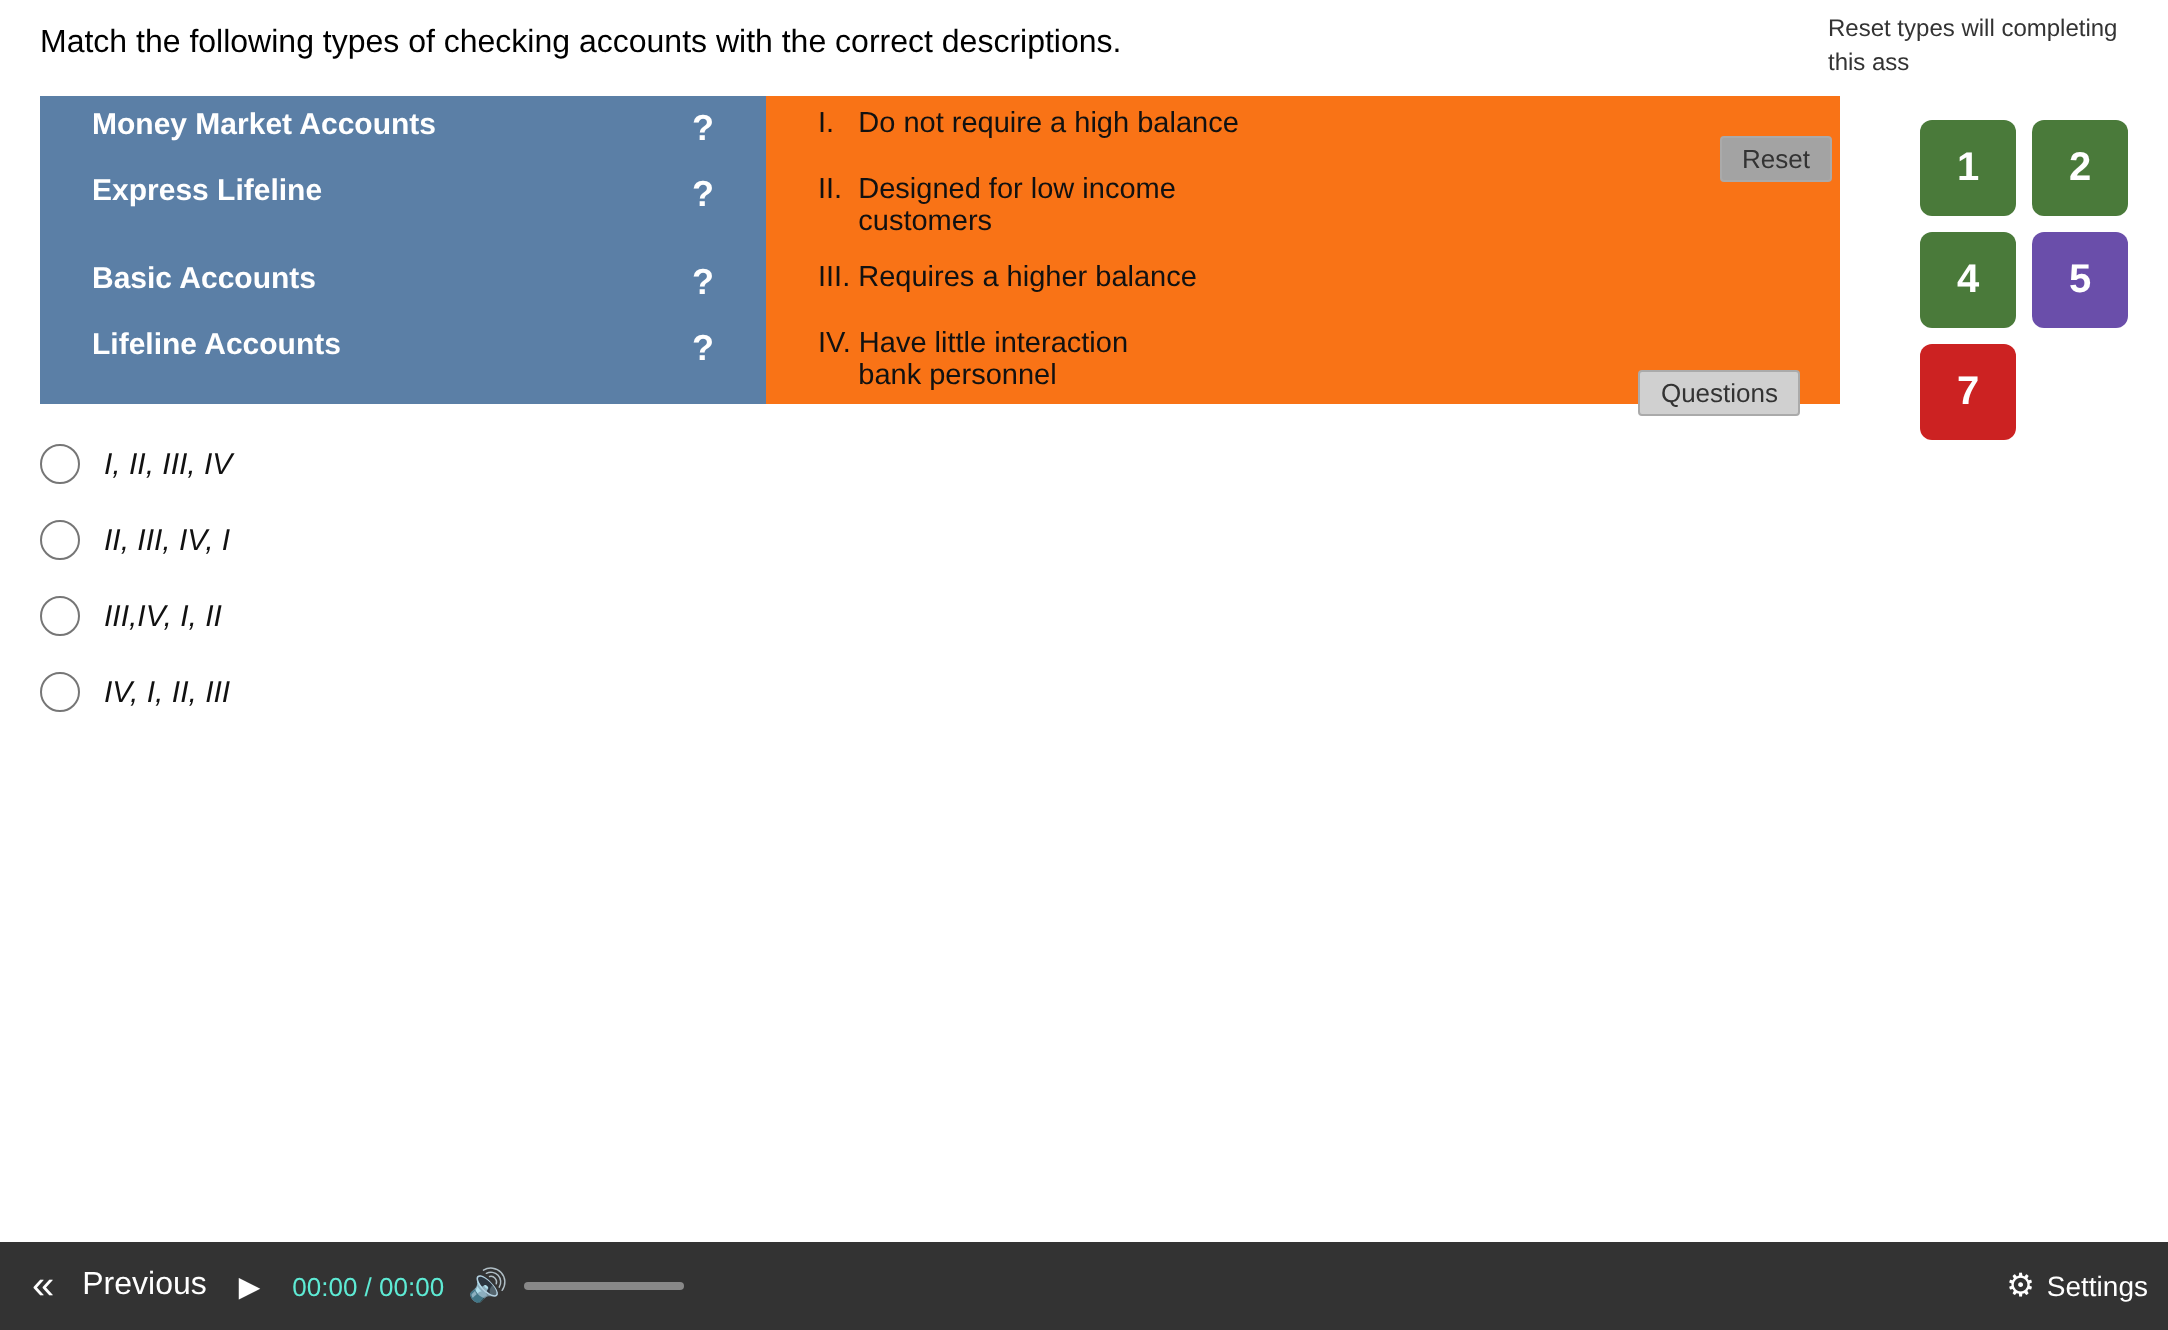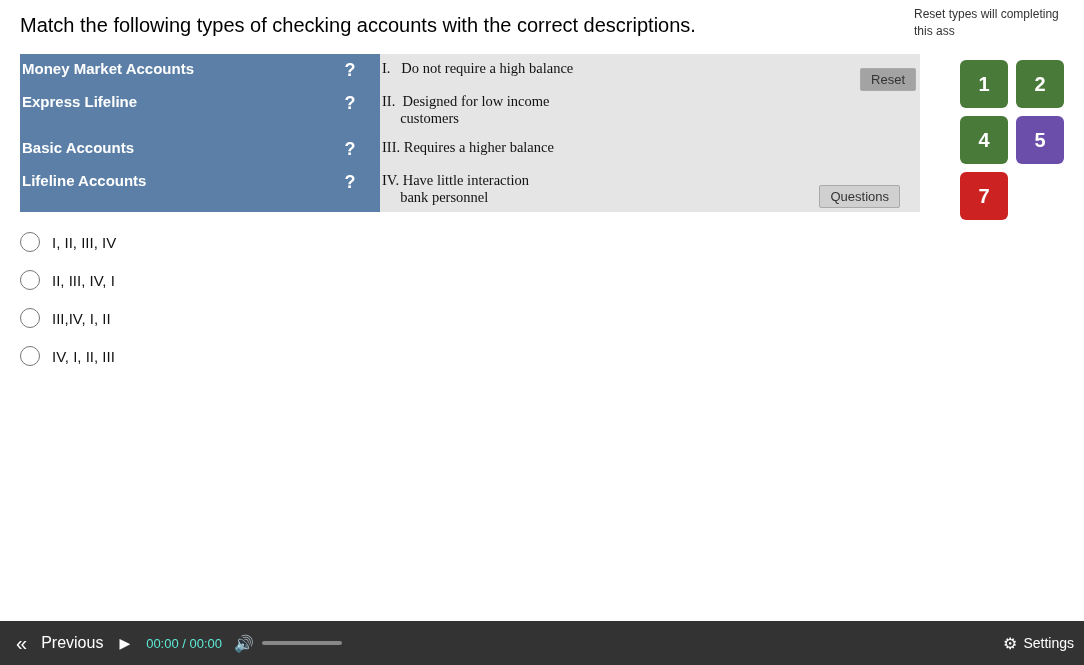--- a/index.html
+++ b/index.html
@@ -12,21 +12,21 @@
       overflow: hidden;
       position: relative;
     }
 
     .main-content {
       padding: 10px 20px 0 20px;
       position: relative;
     }
 
     .question-text {
-      font-size: 20px;
+      font-size: 16px;
       line-height: 1.5;
       margin-bottom: 14px;
       max-width: 870px;
     }
 
     .reset-hint {
       position: absolute;
       top: 6px;
       right: 10px;
       font-size: 12px;
@@ -36,21 +36,21 @@
       line-height: 1.4;
     }
 
     .matching-table {
       width: 100%;
       border-collapse: collapse;
       margin-bottom: 20px;
     }
 
     .matching-table td {
-      padding: 6px 2px;
+      padding: 6px 26px;
       vertical-align: top;
     }
 
     .left-col {
       background: #5b7fa6;
       color: #fff;
       font-weight: bold;
       width: 300px;
       font-size: 15px;
     }
@@ -58,26 +58,25 @@
     .mid-col {
       background: #5b7fa6;
       color: #fff;
       font-size: 18px;
       font-weight: bold;
       width: 60px;
       text-align: center;
     }
 
     .right-col {
-      background: #e5e5e5;
+      background: #f97316;
       color: #111;
       font-size: 14.5px;
       width: auto;
       padding: 6px 14px;
-      font-family: Liberation Serif, serif;
     }
 
     .options-area {
       padding: 0 20px;
       margin-top: 10px;
     }
 
     .option-item {
       display: flex;
       align-items: center;
@@ -89,20 +88,21 @@
       width: 20px;
       height: 20px;
       margin-right: 12px;
       cursor: pointer;
       accent-color: #333;
     }
 
     .option-label {
       font-size: 15px;
       color: #111;
+      font-style: italic;
     }
 
     
     .num-buttons {
       position: absolute;
       right: 20px;
       top: 60px;
       display: grid;
       grid-template-columns: 48px 48px;
       grid-template-rows: 48px 48px 48px;

